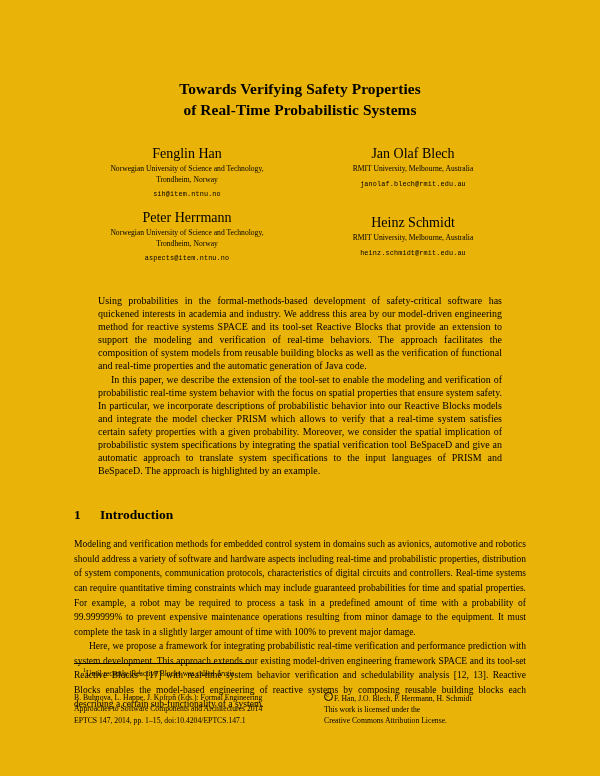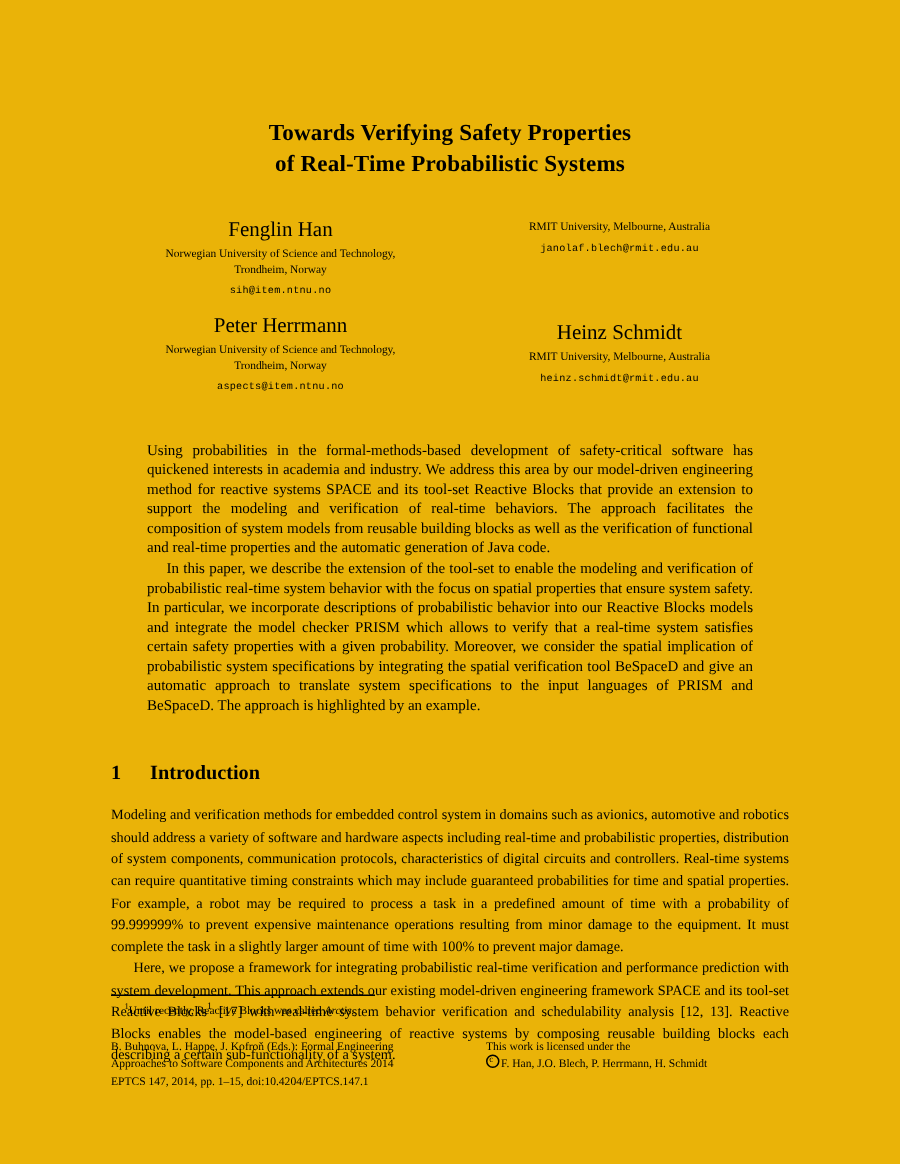--- a/index.html
+++ b/index.html
@@ -208,20 +208,21 @@
     <div class="authors">
 
       <div class="author-row">
         <div class="author-col">
           <div class="author-name">Fenglin Han</div>
           <div class="author-affil">Norwegian University of Science and Technology,</div>
           <div class="author-affil">Trondheim, Norway</div>
           <div class="author-email">sih@item.ntnu.no</div>
         </div>
         <div class="author-col">
+          <div class="author-name">Jan Olaf Blech</div>
           <div class="author-affil">RMIT University, Melbourne, Australia</div>
           <div class="author-email">janolaf.blech@rmit.edu.au</div>
         </div>
       </div>
 
       <div class="author-row second">
         <div class="author-col">
           <div class="author-name">Peter Herrmann</div>
           <div class="author-affil">Norwegian University of Science and Technology,</div>
           <div class="author-affil">Trondheim, Norway</div>
@@ -258,18 +259,19 @@
     <div class="footnote-text"><sup>1</sup><span>Until recently, Reactive Blocks was called </span><i>Arctis</i><span>.</span></div>
   </div>
 
   <div class="footer">
     <div class="footer-col left">
       <div class="footer-line">B. Buhnova, L. Happe, J. Kofroň (Eds.): Formal Engineering</div>
       <div class="footer-line">Approaches to Software Components and Architectures 2014</div>
       <div class="footer-line">EPTCS 147, 2014, pp. 1–15, doi:10.4204/EPTCS.147.1</div>
     </div>
     <div class="footer-col right">
+      <div class="footer-line"><span class="cc-mark"></span><span>F. Han, J.O. Blech, P. Herrmann, H. Schmidt</span></div>
       <div class="footer-line">This work is licensed under the</div>
-      <div class="footer-line"><span class="cc-mark"></span><span>F. Han, J.O. Blech, P. Herrmann, H. Schmidt</span></div>
+      <div class="footer-line">Creative Commons Attribution License.</div>
     </div>
   </div>
 
 </div>
 
 </body></html>

